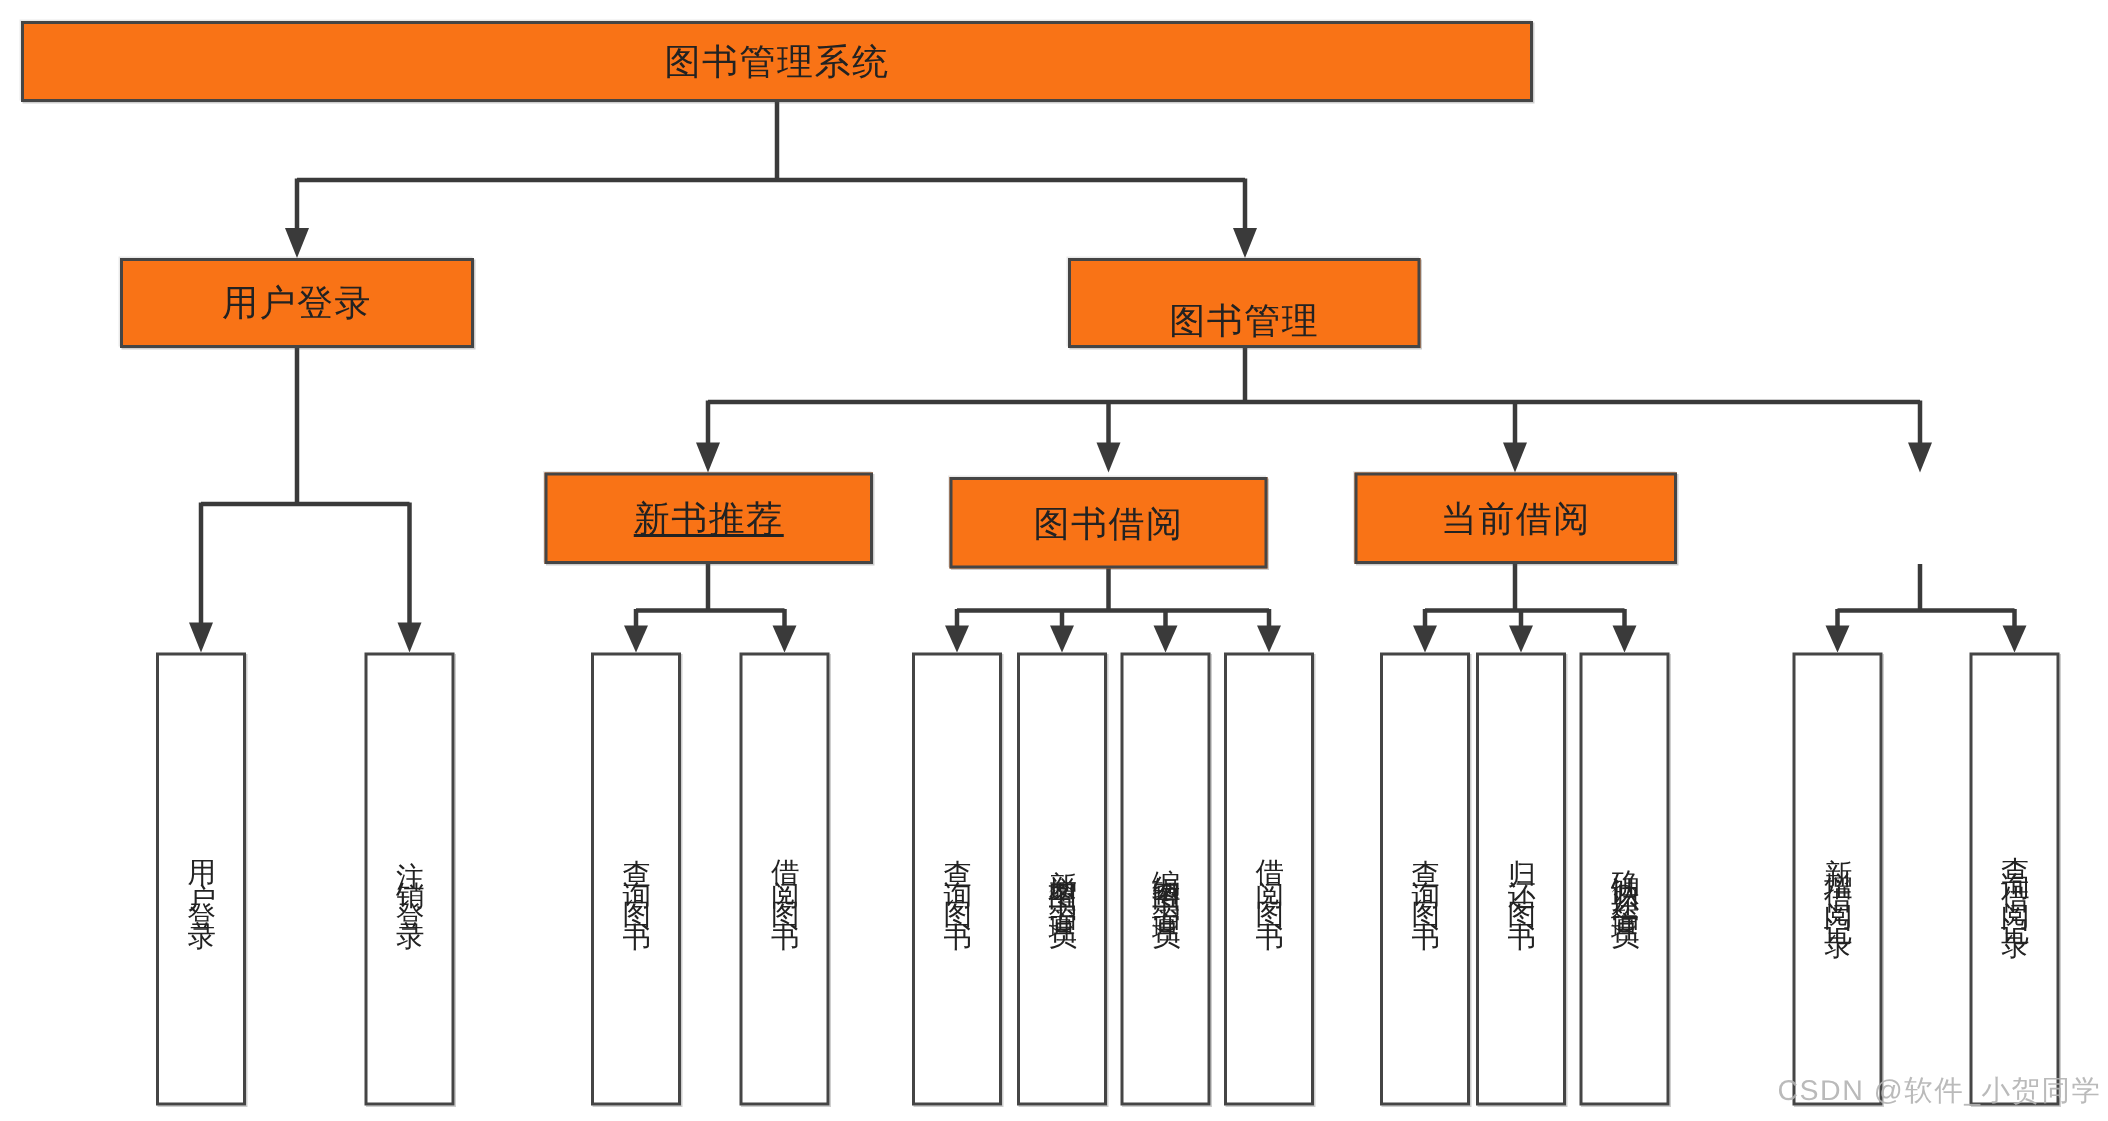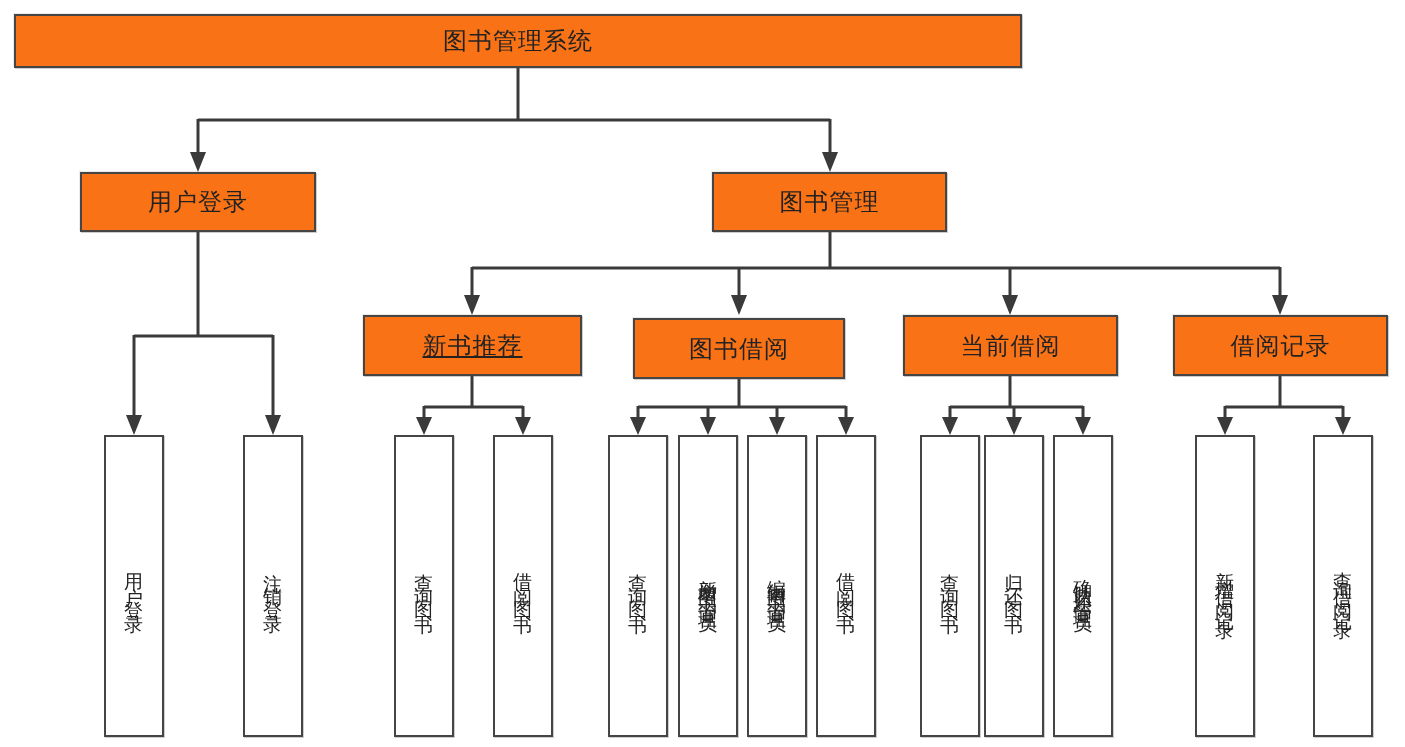--- a/index.html
+++ b/index.html
@@ -55,21 +55,21 @@
     text-orientation: mixed;
     line-height: 1;
     white-space: nowrap;
   }
   .vt-short { letter-spacing: 14px; }
   .vt-mid   { letter-spacing: 10px; }
   .vt-long  { letter-spacing: 5px;  }
   
   #n-root           { left: 14px;   top: 14px;  width: 1008px; height: 54px; }
   #n-user-login     { left: 80px;   top: 172px; width: 236px;  height: 60px; }
-  #n-book-mgmt      { left: 712px;  top: 172px; width: 235px;  height: 60px; }
+  #n-book-mgmt      { left: 712px;  top: 172px; width: 235px;  height: 60px; align-items: flex-end; }
   #n-new-book-rec   { left: 363px;  top: 315px; width: 219px;  height: 61px; text-decoration: underline; }
   #n-book-borrow    { left: 633px;  top: 318px; width: 212px;  height: 61px; }
   #n-current-borrow { left: 903px;  top: 315px; width: 215px;  height: 61px; }
   #n-borrow-records { left: 1173px; top: 315px; width: 215px;  height: 61px; }
   
   #l-ul-0 { left: 104px; }
   #l-ul-1 { left: 243px; }
   #l-nb-0 { left: 394px; }
   #l-nb-1 { left: 493px; }
   #l-bb-0 { left: 608px; }
@@ -180,23 +180,20 @@
 
   <div class="box" id="n-new-book-rec">
     <span>新书推荐</span>
   </div>
   <div class="box" id="n-book-borrow">
     <span>图书借阅</span>
   </div>
   <div class="box" id="n-current-borrow">
     <span>当前借阅</span>
   </div>
-  <div class="box" id="n-borrow-records">
-    <span>借阅记录</span>
-  </div>
 
   <div class="leaf" id="l-ul-0">
     <span class="vtext vt-short">用户登录</span>
   </div>
   <div class="leaf" id="l-ul-1">
     <span class="vtext vt-short">注销登录</span>
   </div>
 
   <div class="leaf" id="l-nb-0">
     <span class="vtext vt-short">查询图书</span>
@@ -228,14 +225,15 @@
     <span class="vtext vt-long">确认归还（管理员）</span>
   </div>
 
   <div class="leaf" id="l-br-0">
     <span class="vtext vt-mid">新增借阅记录</span>
   </div>
   <div class="leaf" id="l-br-1">
     <span class="vtext vt-mid">查询借阅记录</span>
   </div>
 
+  <div id="watermark">CSDN @软件_小贺同学</div>
 
 </div>
 
 </body></html>

